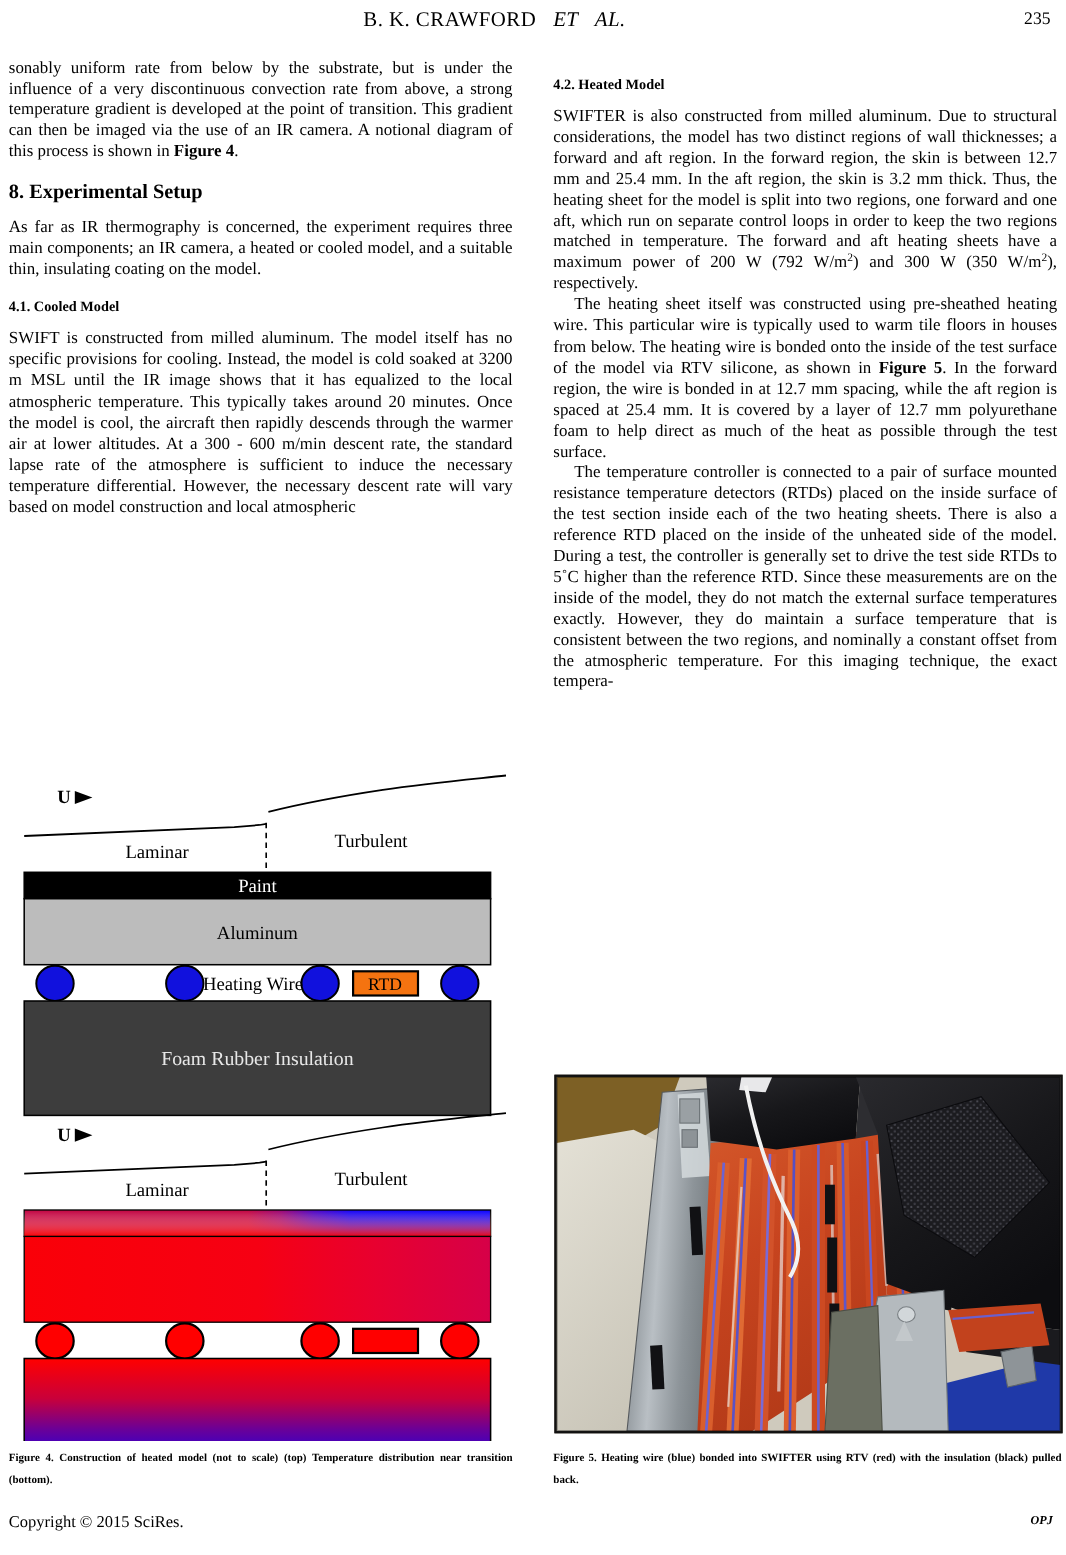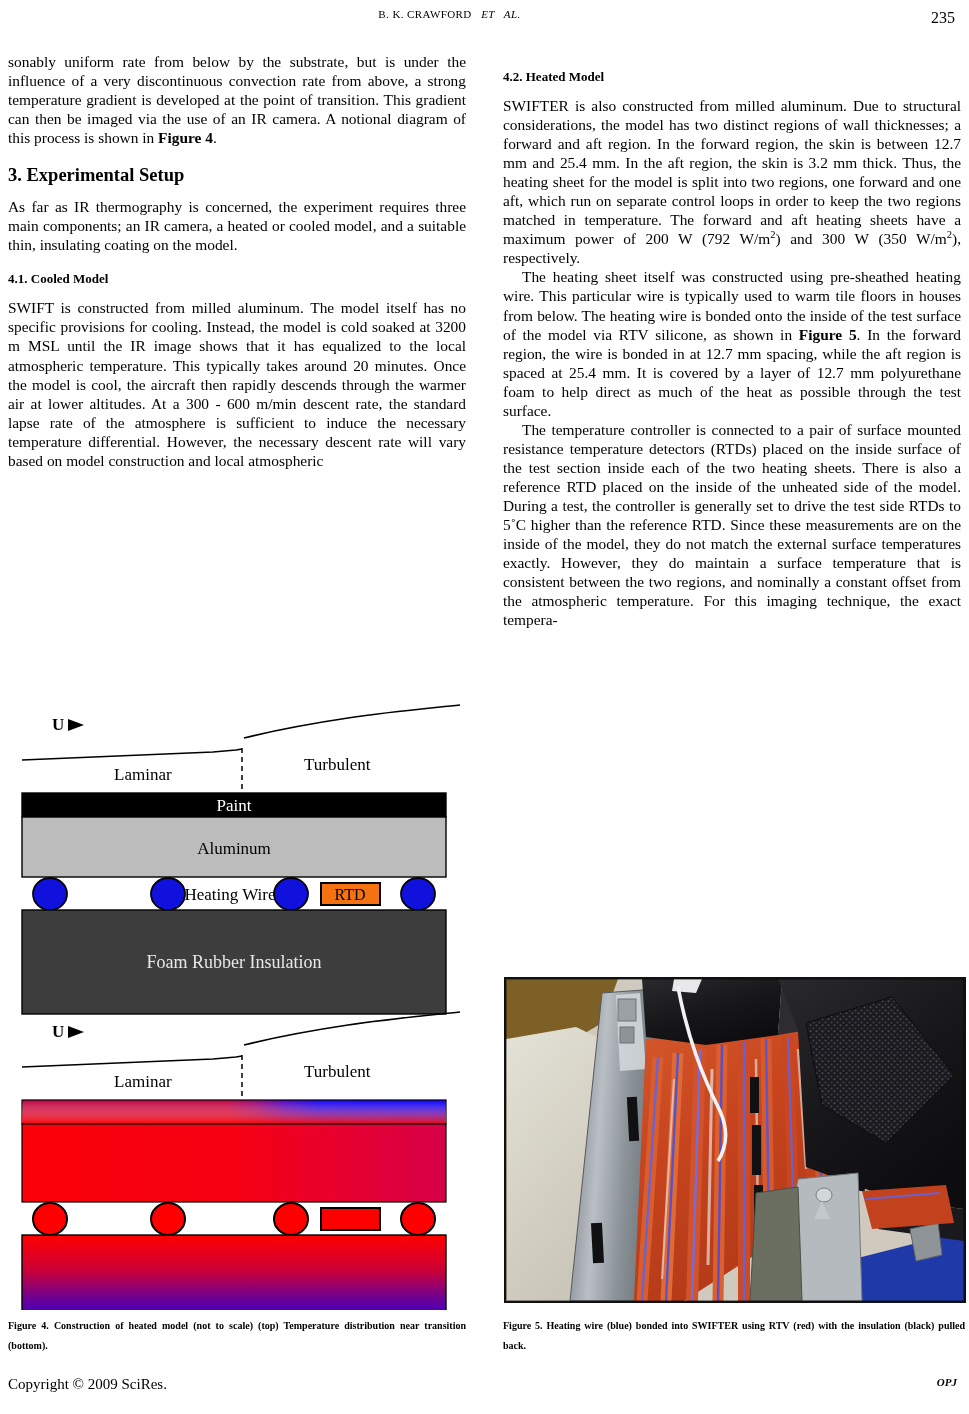--- a/index.html
+++ b/index.html
@@ -22,21 +22,21 @@
     top: 8px;
     left: 0;
     width: 969px;
     height: 26px;
   }
   .header-title {
     position: absolute;
     left: 0;
     width: 899px;
     text-align: center;
-    font-size: 11px;
+    font-size: 19px;
     letter-spacing: 0.4px;
     white-space: pre;
   }
   .header-title .et-al {
     font-style: italic;
     font-weight: normal;
   }
   .header-pageno {
     position: absolute;
     right: 14px;
@@ -147,21 +147,21 @@
 <body>
 
 <div class="page-header">
   <div class="header-title"><span>B. K. CRAWFORD</span>&nbsp;&nbsp;&nbsp;<span class="et-al">ET   AL.</span></div>
   <div class="header-pageno">235</div>
 </div>
 
 <div class="col col-left">
   <p class="body-par"><span>sonably uniform rate from below by the substrate, but is under the influence of a very discontinuous convection rate from above, a strong temperature gradient is developed at the point of transition. This gradient can then be imaged via the use of an IR camera. A notional diagram of this process is shown in </span><span class="b">Figure 4</span><span>.</span></p>
 
-  <h2 class="sec-head">3. Experimental Setup</h2>
+  <h2 class="sec-head">8. Experimental Setup</h2>
 
   <p class="body-par">As far as IR thermography is concerned, the experiment requires three main components; an IR camera, a heated or cooled model, and a suitable thin, insulating coating on the model.</p>
 
   <h3 class="subsec-head">4.1. Cooled Model</h3>
 
   <p class="body-par">SWIFT is constructed from milled aluminum. The model itself has no specific provisions for cooling. Instead, the model is cold soaked at 3200 m MSL until the IR image shows that it has equalized to the local atmospheric temperature. This typically takes around 20 minutes. Once the model is cool, the aircraft then rapidly descends through the warmer air at lower altitudes. At a 300 - 600 m/min descent rate, the standard lapse rate of the atmosphere is sufficient to induce the necessary temperature differential. However, the necessary descent rate will vary based on model construction and local atmospheric</p>
 </div>
 
 <div class="col col-right">
 
@@ -381,15 +381,15 @@
       <path d="M360 220 L434 214" stroke="#6a60cf" stroke-width="2" fill="none"></path>
 
       <rect x="0" y="0" width="458" height="322" fill="none" stroke="#000" stroke-width="2" opacity="0.35"></rect>
     </g>
   </svg>
 </div>
 
 <div class="fig-caption cap5">Figure 5. Heating wire (blue) bonded into SWIFTER using RTV (red) with the insulation (black) pulled back.</div>
 
 <div class="page-footer">
-  <div class="copyright">Copyright © 2009 SciRes.</div>
+  <div class="copyright">Copyright © 2015 SciRes.</div>
   <div class="journal">OPJ</div>
 </div>
 
 </body></html>

